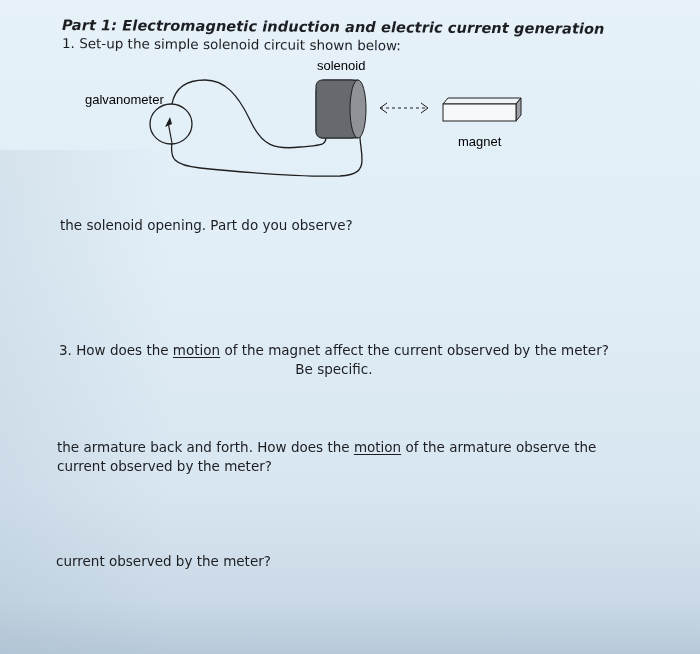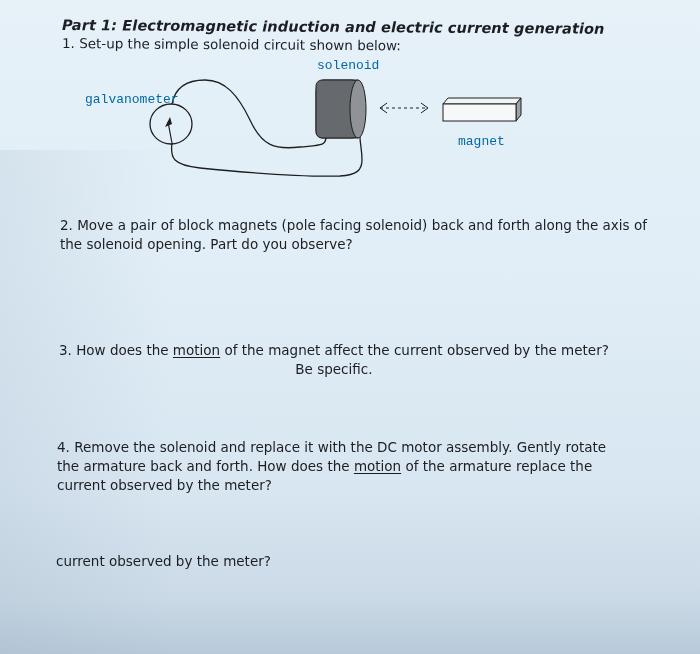--- a/index.html
+++ b/index.html
@@ -55,23 +55,23 @@
     .q4 { left: 57px; top: 438px; }
     .q5 { left: 56px; top: 552px; }
     .u { text-decoration: underline; text-underline-offset: 2px; }
     .diagram {
       position: absolute;
       left: 0; top: 0;
       width: 700px; height: 654px;
     }
     .lbl {
       position: absolute;
-      font-family: Liberation Mono, monospace;
+      font-family: Liberation Sans, sans-serif;
       font-size: 13px;
-      color: #0369a1;
+      color: #000000;
       white-space: nowrap;
     }
     .lbl-solenoid { left: 317px; top: 58px; }
     .lbl-galv { left: 85px; top: 92px; text-align: right; }
     .lbl-magnet { left: 458px; top: 134px; }
   </style>
 </head>
 <body>
 
 <div class="page">
@@ -115,42 +115,34 @@
         <polygon points="516,104 521,98 521,115 516,121" fill="#9ea2a6" stroke="#1e1e1e" stroke-width="1"></polygon>
         <rect x="443" y="104" width="73" height="17" fill="#f6f8fa" stroke="#1e1e1e" stroke-width="1"></rect>
       </g>
     </svg>
     <div class="lbl lbl-solenoid">solenoid</div>
     <div class="lbl lbl-galv">galvanometer</div>
     <div class="lbl lbl-magnet">magnet</div>
   </div>
 
   <div class="q q2">
-    <div>
-      <span>2.</span>
-      <span>Move a pair of block magnets (pole facing solenoid) back and forth along the axis of</span>
-    </div>
     <div>the solenoid opening.  Part do you observe?</div>
   </div>
 
   <div class="q q3">
     <div>
       <span>3.</span>
       <span>How does the </span><span class="u">motion</span><span> of the magnet affect the current observed by the meter?</span>
     </div>
     <div>Be specific.</div>
   </div>
 
   <div class="q q4">
     <div>
-      <span>4.</span>
-      <span>Remove the solenoid and replace it with the DC motor assembly. Gently rotate</span>
-    </div>
-    <div>
-      <span>the armature back and forth. How does the </span><span class="u">motion</span><span> of the armature replace the</span>
+      <span>the armature back and forth. How does the </span><span class="u">motion</span><span> of the armature observe the</span>
     </div>
     <div>current observed by the meter?</div>
   </div>
 
   <div class="q q5">
     <div>current observed by the meter?</div>
   </div>
 </div>
 
 </body></html>

